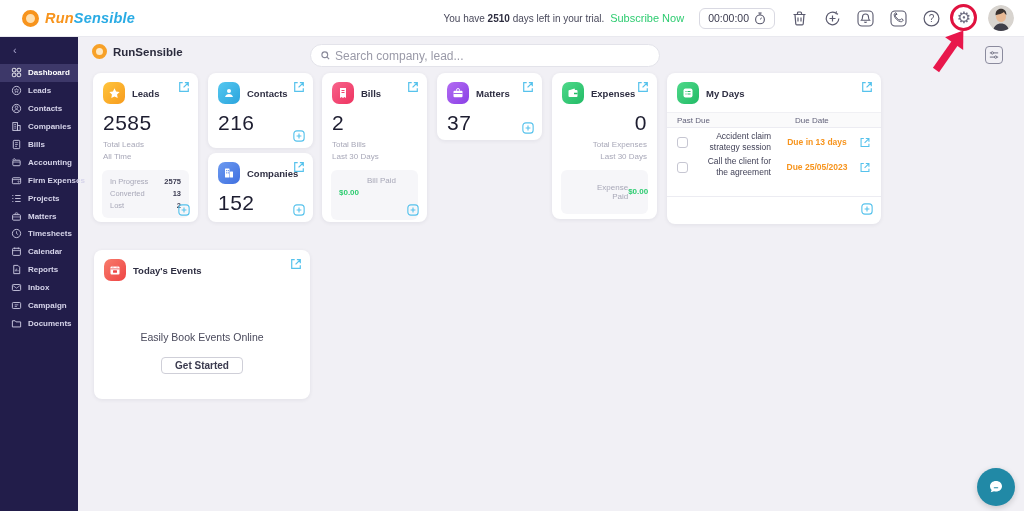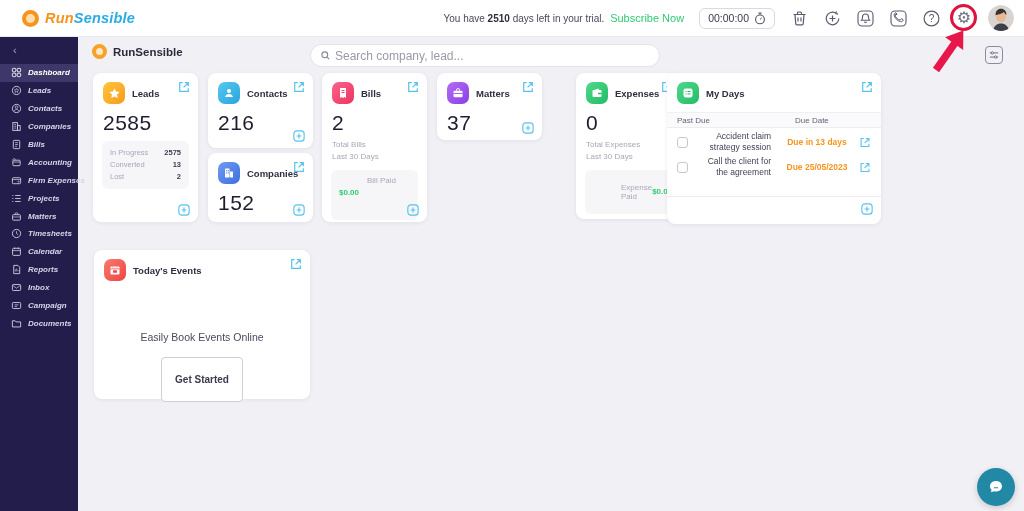--- a/index.html
+++ b/index.html
@@ -23,21 +23,21 @@
   .gear-wrap { position:relative; width:18px; height:18px; display:flex; align-items:center; justify-content:center; cursor:pointer; }
   .gear-glyph { font-size:16px; color:#6f6f82; line-height:1; }
   .annot-ring { position:absolute; left:-5px; top:-5px; width:27px; height:27px; border:3px solid #e0123f;
                 border-radius:50%; pointer-events:none; }
   .annot-arrow { position:absolute; left:-26px; top:16px; width:40px; height:52px; pointer-events:none; z-index:30; }
   .avatar { width:26px; height:26px; border-radius:50%; overflow:hidden; cursor:pointer; }
 
   
   .sidebar { position:absolute; left:0; top:37px; width:78px; height:474px; background:#221d4a; z-index:5; }
   .collapse { color:#a7a3cc; font-size:11px; padding:7px 0 0 13px; cursor:pointer; }
-  .nav { margin-top:8px;font-style:italic; }
+  .nav { margin-top:8px; }
   .nav-item { display:flex; align-items:center; gap:6px; height:17.9px; padding-left:11px; cursor:pointer; }
   .nav-item.active { background:#3d3869; }
   .nav-label { font-size:8px; font-weight:600; color:#d6d4ea; white-space:nowrap; }
   .nav-item.active .nav-label { color:#fff; }
   .nicon { flex:0 0 11px; width:11px; height:11px; }
 
   
   .chead-brand { position:absolute; left:92px; top:44px; display:flex; align-items:center; gap:6px; }
   .chead-donut { width:15px; height:15px; border-radius:50%; border:4px solid #f7a128; background:#ffe9c4; }
   .chead-title { font-size:11.5px; font-weight:bold; color:#2b2b3d; }
@@ -79,21 +79,21 @@
   .tdue { font-size:8.5px; color:#f7941d; font-weight:600; width:84px; line-height:11px;text-align:center; }
   .text-ext { width:12px; cursor:pointer; }
   .related { font-size:8.5px; line-height:11px; margin:4px 0 3px 19px; color:#3f3f55; }
   .related .rel-link { color:#58a6f0; }
   .tasks-footer { border-top:1px solid #ececf2; height:24px; position:relative; }
 
   
   .events-body { display:flex; flex-direction:column; align-items:center; }
   .events-msg { font-size:10.5px; color:#4a4a5c; margin-top:50px; }
   .get-started { margin-top:14px; background:#fff; border:1px solid #cfcfd8; border-radius:4px;
-                 font-size:10px; font-weight:bold; color:#3a3a4e; padding:16px 13px; cursor:pointer;
+                 font-size:10px; font-weight:bold; color:#3a3a4e; padding:2px 13px; cursor:pointer;
                  font-family:"Liberation Sans", sans-serif; }
 
   
   .chat-fab { position:absolute; left:977px; top:468px; width:38px; height:38px; border-radius:50%;
               background:#2189a6; display:flex; align-items:center; justify-content:center; cursor:pointer;
               box-shadow:0 2px 6px rgba(0,0,0,.18); z-index:15; }
 </style>
 </head>
 <body>
 
@@ -317,20 +317,21 @@
             <path d="M12 2.5l2.9 6 6.6.9-4.8 4.6 1.2 6.5L12 17.4l-5.9 3.1 1.2-6.5L2.5 9.4l6.6-.9z"></path>
           </svg>
       </span>
       <span class="card-title">Leads</span>
     </div>
     <svg class="ext" width="12" height="12" viewBox="0 0 14 14" fill="none" stroke="#56c2ec" stroke-width="1.4">
         <path d="M12 8.5V12H2V2h3.5"></path>
         <path d="M8 2h4v4M12 2L6.5 7.5"></path>
       </svg>
     <div class="big-num">2585</div>
+    <div class="subs"><span>Total Leads</span><br><span>All Time</span></div>
     <div class="graybox">
       <div class="stat-row">
           <span class="stat-label">In Progress</span>
           <span class="stat-val">2575</span>
         </div>
       <div class="stat-row">
           <span class="stat-label">Converted</span>
           <span class="stat-val">13</span>
         </div>
       <div class="stat-row">
@@ -432,21 +433,21 @@
         <path d="M12 8.5V12H2V2h3.5"></path>
         <path d="M8 2h4v4M12 2L6.5 7.5"></path>
       </svg>
     <div class="big-num">37</div>
     <svg class="plus" width="12" height="12" viewBox="0 0 14 14" fill="none" stroke="#56c2ec" stroke-width="1.3">
         <rect x="1" y="1" width="12" height="12" rx="3.5"></rect>
         <path d="M7 4.2v5.6M4.2 7h5.6"></path>
       </svg>
   </div>
 
-  <div class="card" style="left:576px; top:73px; width:105px; height:146px;">
+  <div class="card" style="left:552px; top:73px; width:105px; height:146px;text-align:right;">
     <div class="card-head">
       <span class="chip" style="background:linear-gradient(135deg,#4fd98a,#22bb66);">
         <svg width="12" height="12" viewBox="0 0 24 24" fill="#fff">
             <rect x="3" y="6" width="18" height="14" rx="2"></rect>
             <path d="M6 6l9-3 1 3z"></path>
             <rect x="14" y="11.5" width="7" height="3" fill="#22bb66"></rect>
           </svg>
       </span>
       <span class="card-title">Expenses</span>
     </div>

